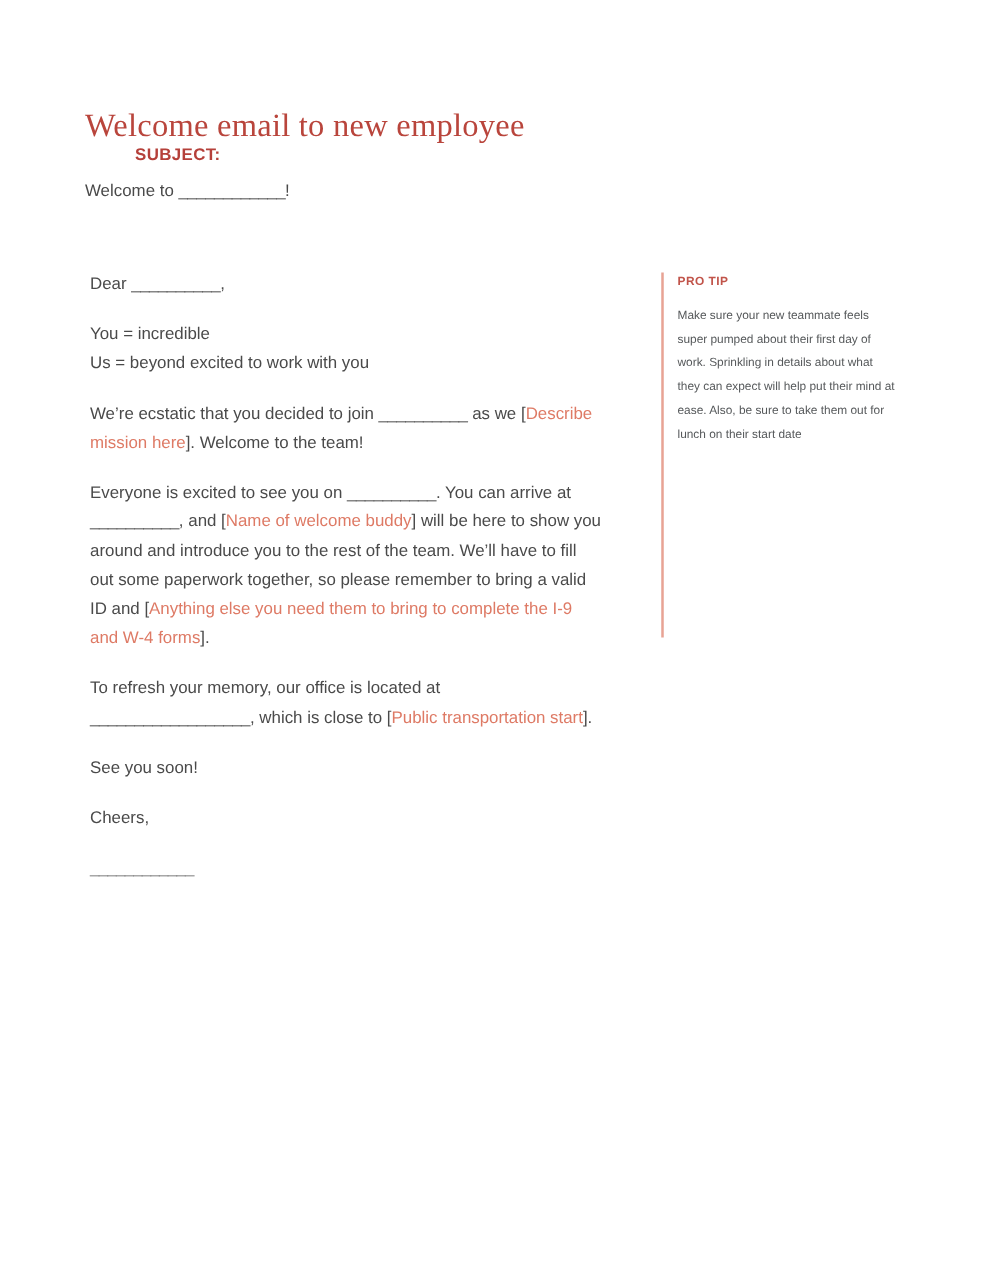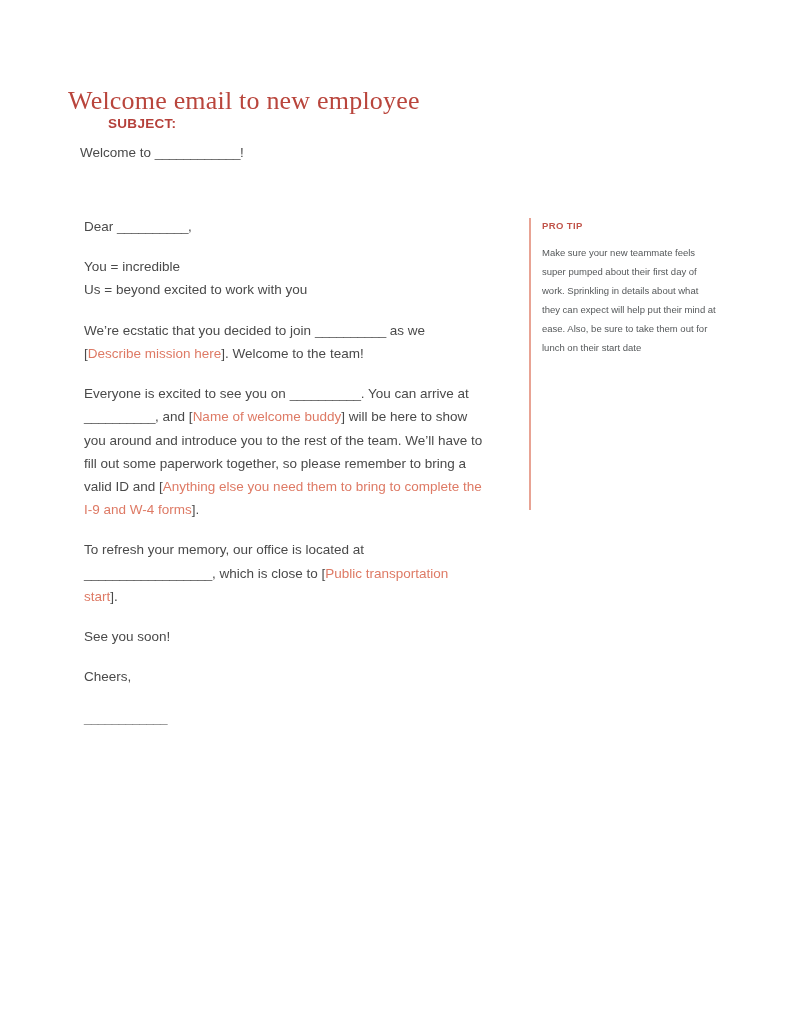--- a/index.html
+++ b/index.html
@@ -40,35 +40,34 @@
     color: #b5403a;
     letter-spacing: 0.3px;
     margin-left: 40px;
   }
   .subject-line {
     position: absolute;
     left: 68px;
     top: 145px;
     font-size: 13.5px;
     color: #4a4a4a;
-    margin-left: 12px;
   }
 
   
   .letter {
     position: absolute;
     left: 68px;
     top: 215px;
     width: 415px;
     font-size: 13.5px;
     color: #4a4a4a;
     line-height: 1.72;
   }
   .letter p {
-    margin: 0 0 17px 16px;
+    margin: 0 0 17px 4px;
   }
   .ph {
     color: #de7a65;
   }
   .blank {
     color: #5a5a5a;
     letter-spacing: -0.4px;
   }
   .sig-line {
     color: #8a8a8a;

